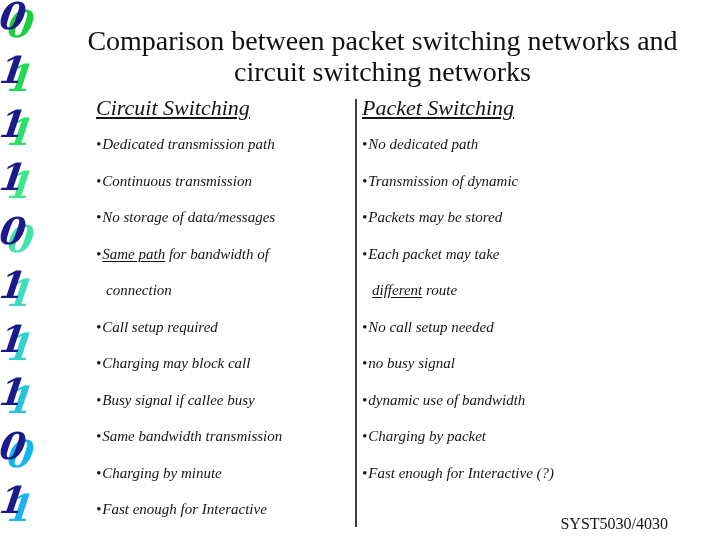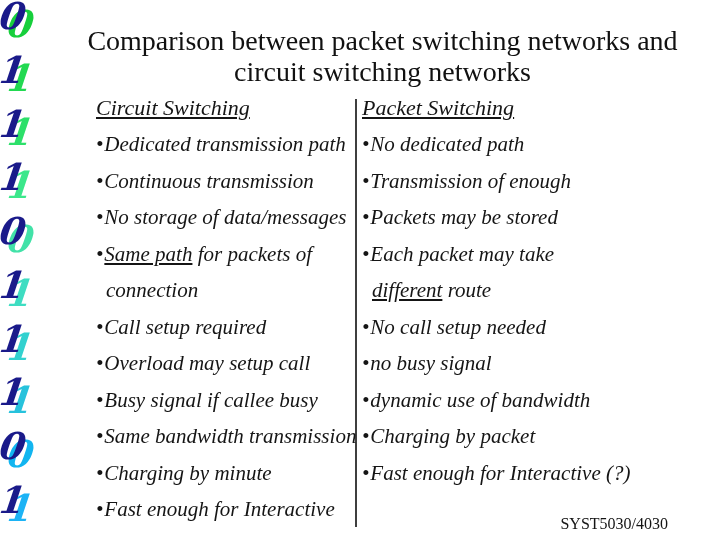--- a/index.html
+++ b/index.html
@@ -64,21 +64,21 @@
   .col-left  { left: 96px;  width: 260px; }
   .col-right { left: 362px; width: 310px; }
   .col-header {
     font-size: 22px;
     line-height: 24px;
     text-decoration: underline;
     text-underline-offset: 2px;
   }
   .rows { margin-top: 6px; }
   .row {
-    font-size: 21px;
+    font-size: 15px;
     line-height: 36.5px;
     height: 36.5px;
   }
   .row .bullet { margin-right: 1px; }
   .row.cont { padding-left: 10px; }
   .u { text-decoration: underline; text-underline-offset: 2px; text-align: right; }
 
   
   .divider {
     position: absolute;
@@ -123,36 +123,36 @@
   </h1>
 
   <div class="divider"></div>
 
   <div class="col col-left">
     <div class="col-header">Circuit Switching</div>
     <div class="rows">
         <div class="row"><span class="bullet">•</span><span>Dedicated transmission path</span></div>
         <div class="row"><span class="bullet">•</span><span>Continuous transmission</span></div>
         <div class="row"><span class="bullet">•</span><span>No storage of data/messages</span></div>
-        <div class="row"><span class="bullet">•</span><span class="u">Same path</span><span> for packets of</span></div>
+        <div class="row"><span class="bullet">•</span><span class="u">Same path</span><span> for bandwidth of</span></div>
         <div class="row cont"><span>connection</span></div>
         <div class="row"><span class="bullet">•</span><span>Call setup required</span></div>
-        <div class="row"><span class="bullet">•</span><span>Overload may setup call</span></div>
+        <div class="row"><span class="bullet">•</span><span>Charging may block call</span></div>
         <div class="row"><span class="bullet">•</span><span>Busy signal if callee busy</span></div>
         <div class="row"><span class="bullet">•</span><span>Same bandwidth transmission</span></div>
         <div class="row"><span class="bullet">•</span><span>Charging by minute</span></div>
         <div class="row"><span class="bullet">•</span><span>Fast enough for Interactive</span></div>
       </div>
   </div>
 
   <div class="col col-right">
     <div class="col-header">Packet Switching</div>
     <div class="rows">
         <div class="row"><span class="bullet">•</span><span>No dedicated path</span></div>
-        <div class="row"><span class="bullet">•</span><span>Transmission of enough</span></div>
+        <div class="row"><span class="bullet">•</span><span>Transmission of dynamic</span></div>
         <div class="row"><span class="bullet">•</span><span>Packets may be stored</span></div>
         <div class="row"><span class="bullet">•</span><span>Each packet may take</span></div>
         <div class="row cont"><span class="u">different</span><span> route</span></div>
         <div class="row"><span class="bullet">•</span><span>No call setup needed</span></div>
         <div class="row"><span class="bullet">•</span><span>no busy signal</span></div>
         <div class="row"><span class="bullet">•</span><span>dynamic use of bandwidth</span></div>
         <div class="row"><span class="bullet">•</span><span>Charging by packet</span></div>
         <div class="row"><span class="bullet">•</span><span>Fast enough for Interactive (?)</span></div>
       </div>
   </div>

